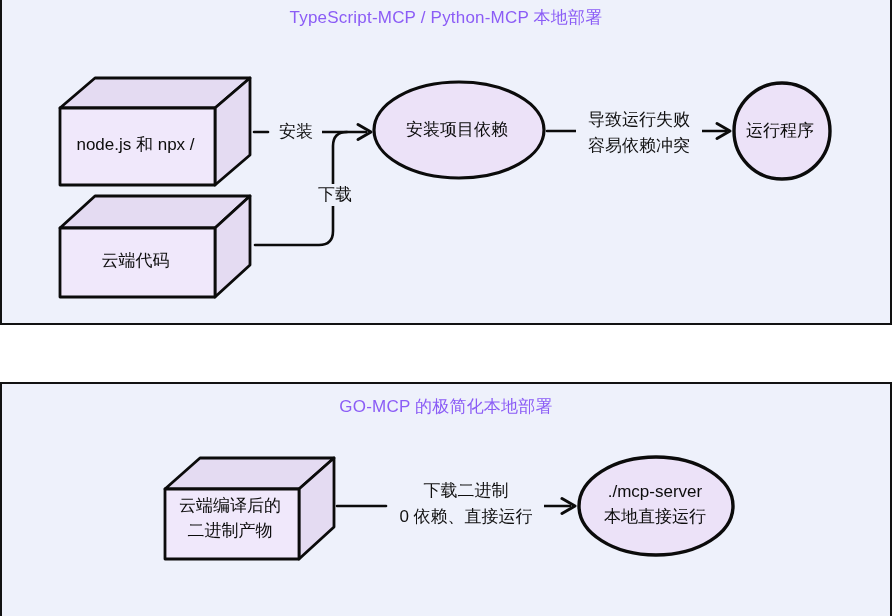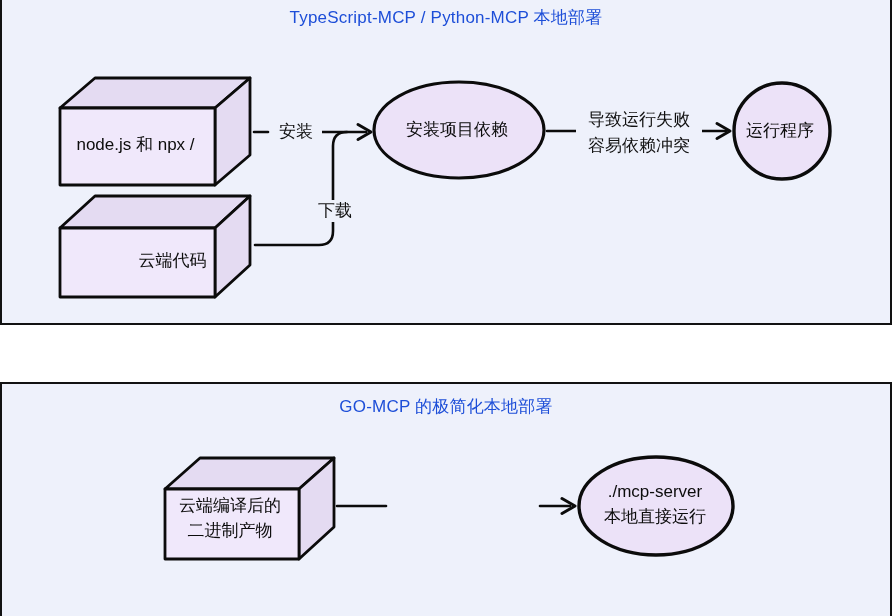--- a/index.html
+++ b/index.html
@@ -10,21 +10,21 @@
   }
   .panel{
     position:absolute;left:0;width:892px;box-sizing:border-box;
     background:#EEF1FB;border:2.5px solid #121212;
   }
   #panel1{top:0;height:325px;border-top:none;}
   #panel2{top:382px;height:249px;}
   .panel svg{position:absolute;top:0;left:0;display:block;}
   .panel-title{
     position:absolute;left:0;width:100%;text-align:center;
-    font-size:17px;font-weight:500;color:#1d4ed8;letter-spacing:.2px;
+    font-size:17px;font-weight:500;color:#8b5cf6;letter-spacing:.2px;
   }
   #panel1 .panel-title{top:6px;}
   #panel2 .panel-title{top:11px;}
   .node-label{
     position:absolute;display:flex;flex-direction:column;
     align-items:center;justify-content:center;text-align:center;
     font-size:17px;line-height:24px;color:#0c0c0c;
   }
   .edge-label{
     position:absolute;text-align:center;font-size:17px;line-height:22px;
@@ -70,35 +70,35 @@
     <path class="edge-line" d="M699,131 L724,131"></path>
     <path class="arrow-head" d="M715,123.5 L728,131 L715,138.5"></path>
   </svg>
 
   <div class="panel-title">TypeScript-MCP / Python-MCP 本地部署</div>
 
   <div class="node-label" style="left:56px;top:106px;width:155px;height:77px;">
     <span>node.js 和 npx /</span>
   </div>
 
-  <div class="node-label" style="left:56px;top:226px;width:155px;height:69px;padding-left:37px;">
+  <div class="node-label" style="left:56px;top:226px;width:155px;height:69px;">
     <span>云端代码</span>
   </div>
 
   <div class="node-label" style="left:730px;top:85px;width:96px;height:92px;">
     <span>运行程序</span>
   </div>
 
   <div class="node-label" style="left:370px;top:84px;width:170px;height:92px;">
     <span>安装项目依赖</span>
   </div>
 
   <div class="edge-label" style="left:268px;top:121px;width:48px;">安装</div>
 
-  <div class="edge-label" style="left:309px;top:200px;width:44px;">下载</div>
+  <div class="edge-label" style="left:309px;top:184px;width:44px;">下载</div>
 
   <div class="edge-label two-line" style="left:574px;top:107px;width:122px;">
     <div>导致运行失败</div>
     <div>容易依赖冲突</div>
   </div>
 </div>
 
 <div class="panel" id="panel2">
   <svg width="887" height="244" viewBox="0 0 887 244">
 
@@ -120,13 +120,17 @@
   <div class="node-label" style="left:161px;top:103px;width:134px;height:62px;line-height:25px;">
     <span>云端编译后的</span>
     <span>二进制产物</span>
   </div>
 
   <div class="node-label" style="left:573px;top:71px;width:160px;height:98px;line-height:25px;">
     <span>./mcp-server</span>
     <span>本地直接运行</span>
   </div>
 
+  <div class="edge-label two-line" style="left:386px;top:94px;width:152px;">
+    <div>下载二进制</div>
+    <div>0 依赖、直接运行</div>
+  </div>
 </div>
 
 </body></html>

